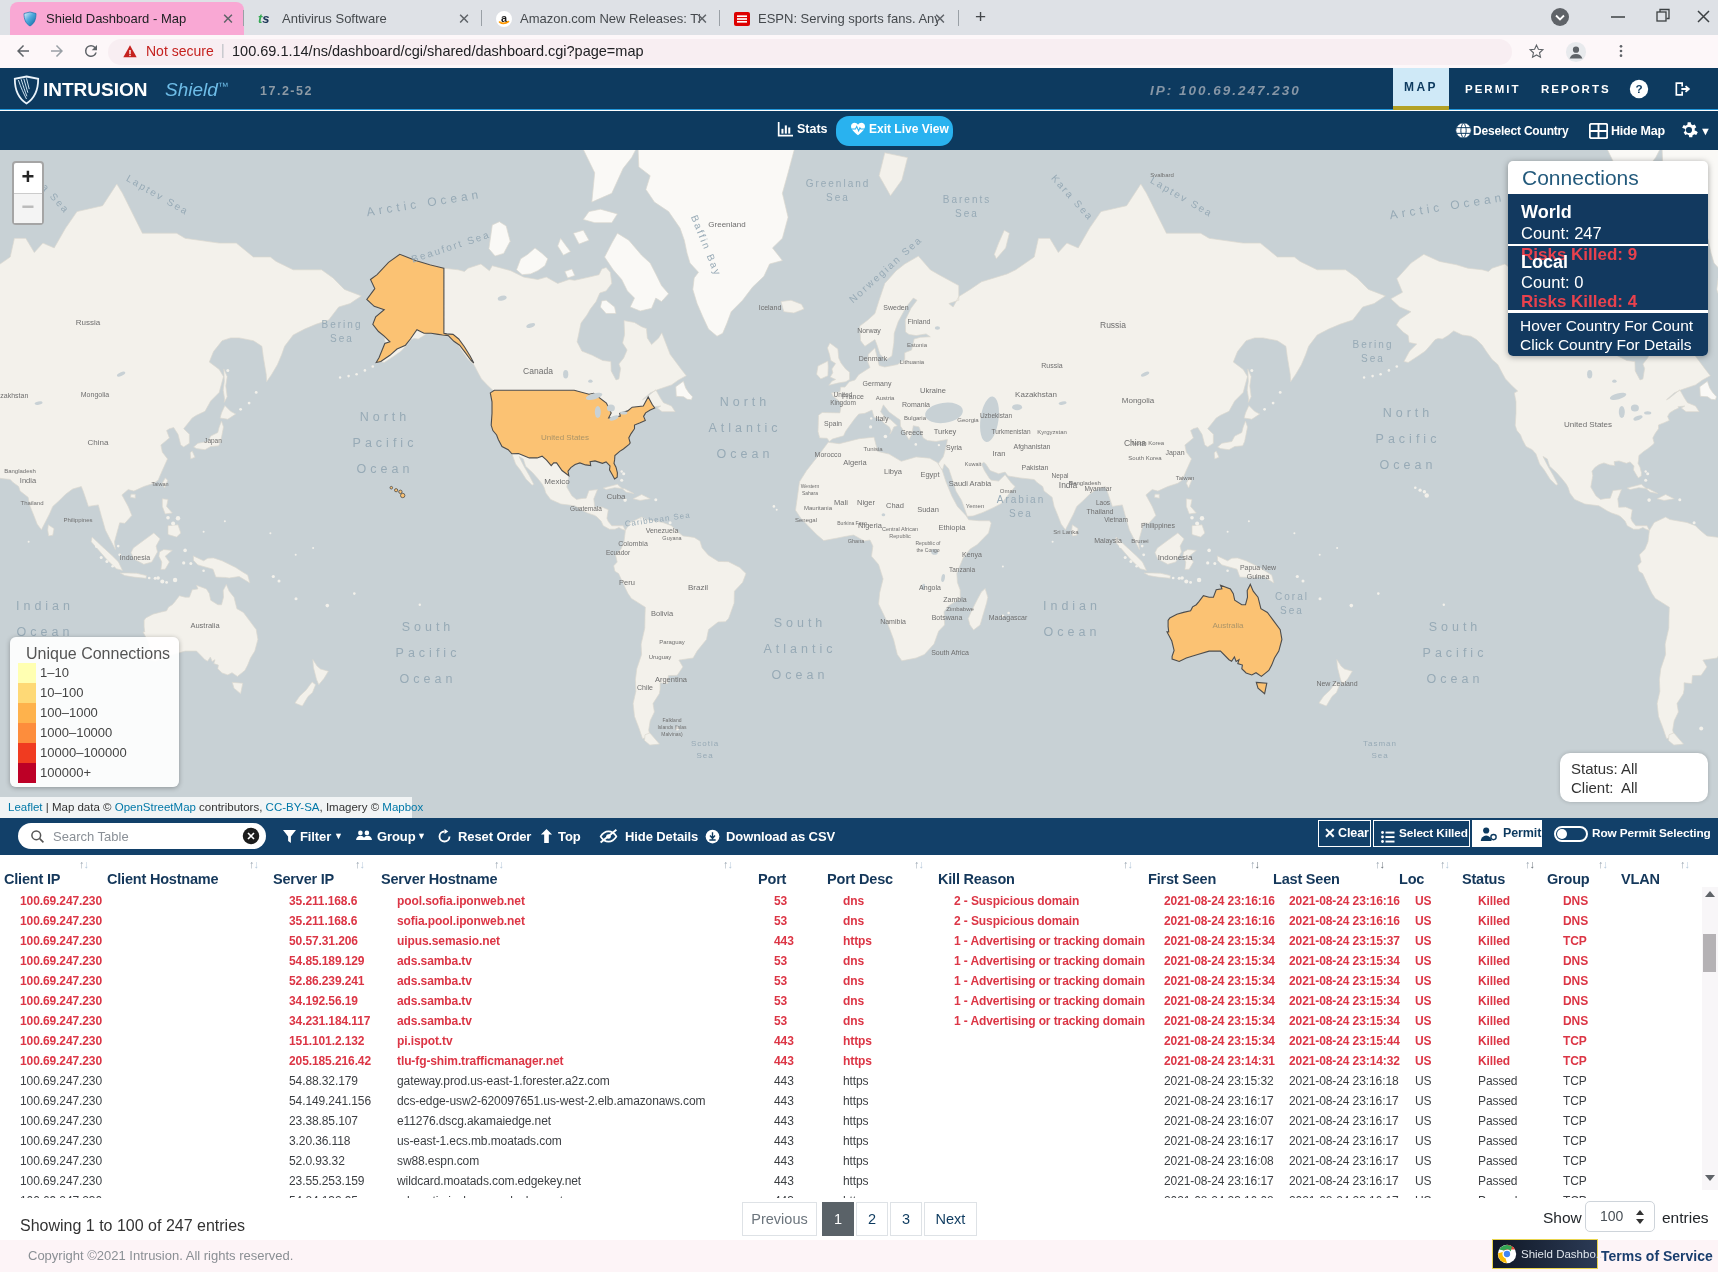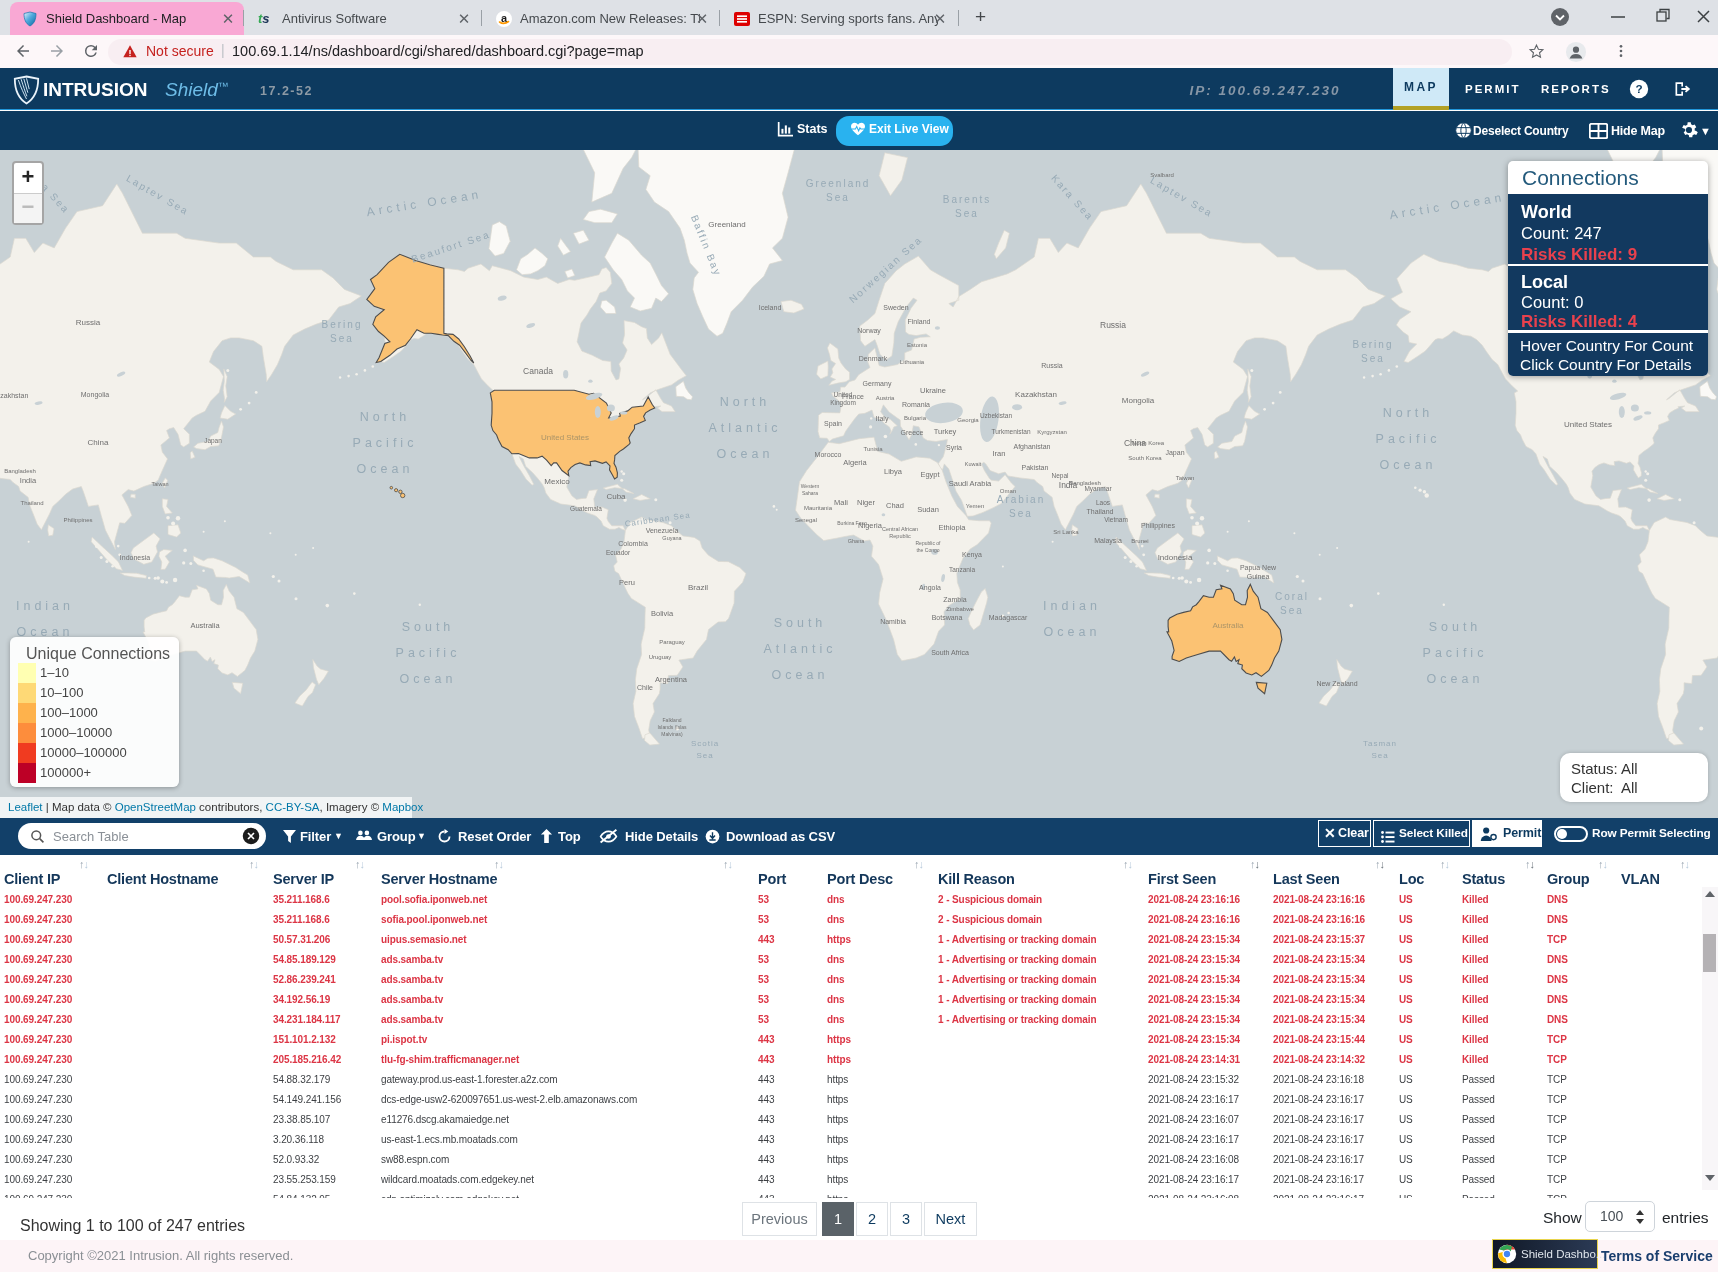--- a/index.html
+++ b/index.html
@@ -24,21 +24,21 @@
 .navitem{color:#fff;font-weight:bold;font-size:11.5px;letter-spacing:2px}
 
 #map{position:absolute;left:0;top:150px;width:1718px;height:668px;background:#c8d1d5;overflow:hidden}
 
 #ttool{position:absolute;left:0;top:818px;width:1718px;height:37px;background:#124069}
 .ttxt{position:absolute;top:0;height:37px;line-height:37px;color:#fff;font-weight:bold;font-size:13px;white-space:nowrap;letter-spacing:-0.1px}
 
 #tbl{position:absolute;left:0;top:855px;width:1718px;height:343px;background:#fff;overflow:hidden}
 .hc{position:absolute;top:16px;font-size:14.5px;font-weight:bold;color:#14375a;white-space:nowrap;letter-spacing:-0.2px}
 .sort{position:absolute;top:3px;font-size:11px;color:#adb5bd;letter-spacing:-1px}
-.row{position:absolute;left:0;width:1702px;height:20px;font-size:10px;white-space:nowrap;letter-spacing:-0.1px}
+.row{position:absolute;left:16px;width:1702px;height:20px;font-size:12px;white-space:nowrap;letter-spacing:-0.1px}
 .row div{position:absolute;top:1px}
 .killed{color:#dc3545;font-weight:bold}
 .passed{color:#3c3f43}
 
 #footer{position:absolute;left:0;top:1198px;width:1718px;height:42px;background:#fff}
 #strip{position:absolute;left:0;top:1240px;width:1718px;height:32px;background:#fdf4f7}
 .pgbtn{position:absolute;top:4px;height:34px;background:#fff;border:1px solid #dee2e6;color:#0d3a5f;font-size:14.5px;text-align:center}
 </style>
 </head>
 <body>
@@ -144,21 +144,21 @@
       <g stroke="#cfe4f2" stroke-width="1.1" fill="none">
         <path d="M6 5 C9 14 12 20 15 26"></path>
         <path d="M9 4 C11.5 12 13.5 18 15.5 23"></path>
         <path d="M12 3.5 C13.5 9 15 14 16.5 19"></path>
         <path d="M15 3 C16 7 17 11 18 15"></path>
       </g>
     </svg>
   <span style="position:absolute;left:43px;top:11px;font-size:19px;font-weight:bold;color:#fff;letter-spacing:0px">INTRUSION</span>
   <span style="position:absolute;left:165px;top:11px;font-size:19px;font-style:italic;color:#6ebde8">Shield<span style="font-size:11px;vertical-align:6px">™</span></span>
   <span style="position:absolute;left:260px;top:16px;font-size:12.5px;font-weight:bold;color:#8d9aa5;letter-spacing:1.5px">17.2-52</span>
-  <span style="position:absolute;left:1150px;top:15px;width:230px;text-align:center;font-size:13.5px;font-style:italic;font-weight:bold;color:#8696a6;letter-spacing:2px">IP: 100.69.247.230</span>
+  <span style="position:absolute;left:1150px;top:15px;width:230px;text-align:left;font-size:13.5px;font-style:italic;font-weight:bold;color:#8696a6;letter-spacing:2px">IP: 100.69.247.230</span>
   <div style="position:absolute;left:1393px;top:0;width:56px;height:38px;background:#cfe9f7;text-align:center"><span style="font-size:12px;font-weight:bold;color:#0d3a5f;letter-spacing:2.5px;line-height:38px">MAP</span></div>
   <div style="position:absolute;left:1393px;top:38px;width:56px;height:4px;background:#b3a125"></div>
   <span class="navitem" style="position:absolute;left:1465px;top:15px">PERMIT</span>
   <span class="navitem" style="position:absolute;left:1541px;top:15px">REPORTS</span>
   <svg width="20" height="20" viewBox="0 0 24 24" style="position:absolute;left:1629px;top:11px">
       <circle cx="12" cy="12" r="11" fill="#fff"></circle>
       <text x="12" y="17" text-anchor="middle" font-size="14" font-weight="bold" fill="#0d3a5f" font-family="Liberation Sans">?</text>
     </svg>
   <svg width="20" height="20" viewBox="0 0 24 24" style="position:absolute;left:1673px;top:11px">
       <path d="M3 4 h9 v5 h-2 V6 H5 v12 h5 v-3 h2 v5 H3 Z" fill="#fff"></path>
@@ -739,21 +739,21 @@
       <text x="973" y="316" font-size="5.5" fill="#6f6f6f" text-anchor="middle">Kuwait</text>
     </svg>
 </div>
 
 <div id="zoomctl" class="abs" style="left:12px;top:161px;width:32px;height:64px;background:#fff;border:2px solid #a5a5a5;border-radius:4px">
   <div style="position:absolute;left:0;top:0;width:28px;height:30px;text-align:center;font-size:22px;font-weight:bold;color:#262626;line-height:28px">+</div>
   <div style="position:absolute;left:0;top:30px;width:28px;height:30px;background:#f4f4f4;text-align:center;font-size:22px;font-weight:bold;color:#bbb;line-height:26px;border-top:1px solid #ccc">−</div>
 </div>
 <div id="connpanel" class="abs" style="left:1508px;top:161px;width:200px;border-radius:5px;box-shadow:0 1px 6px rgba(0,0,0,.35);background:#fff;overflow:hidden">
   <div style="height:33px;line-height:33px;padding-left:14px;font-size:21px;color:#235a7c">Connections</div>
-  <div style="background:#12395f;color:#fff;height:72px;padding:8px 0 16px 13px;border-bottom:2px solid #fff;box-sizing:border-box">
+  <div style="background:#12395f;color:#fff;height:52px;padding:8px 0 16px 13px;border-bottom:2px solid #fff;box-sizing:border-box">
     <div style="font-size:18px;font-weight:bold;line-height:21px">World</div>
     <div style="font-size:16.5px;line-height:21px">Count: 247</div>
     <div style="font-size:17px;font-weight:bold;color:#e8414d;line-height:21px">Risks Killed: 9</div>
   </div>
   <div style="background:#12395f;color:#fff;height:67px;padding:6px 0 0 13px;border-bottom:3px solid #fff;box-sizing:border-box">
     <div style="font-size:18px;font-weight:bold;line-height:20px">Local</div>
     <div style="font-size:16.5px;line-height:20px">Count: 0</div>
     <div style="font-size:17px;font-weight:bold;color:#e8414d;line-height:20px">Risks Killed: 4</div>
   </div>
   <div style="background:#12395f;color:#fff;height:43px;padding:3px 0 0 12px;font-size:15.5px;line-height:19px;box-sizing:border-box">Hover Country For Count<br>Click Country For Details</div>

